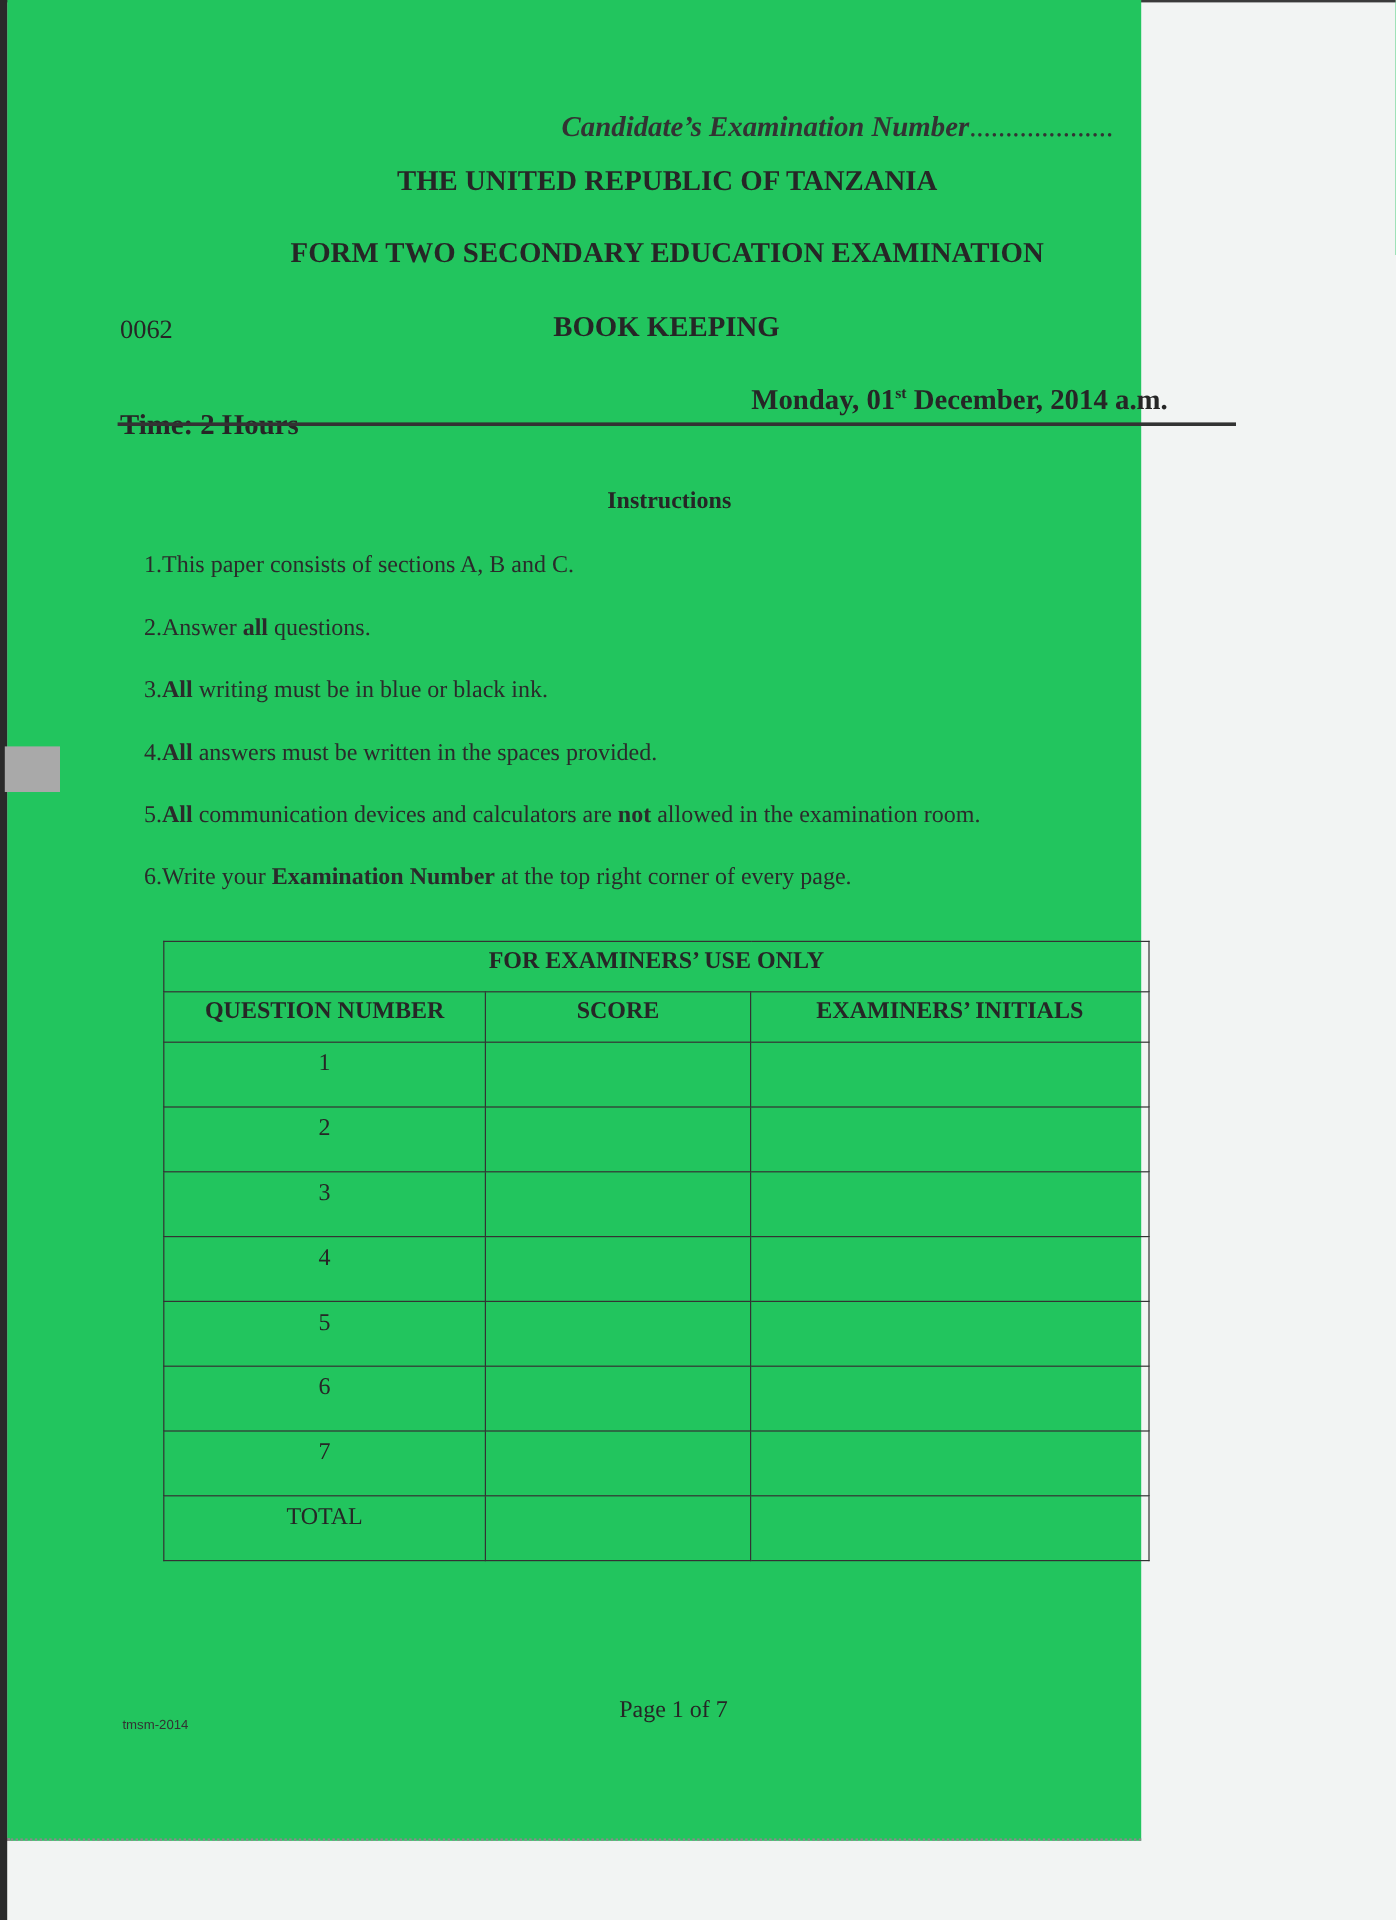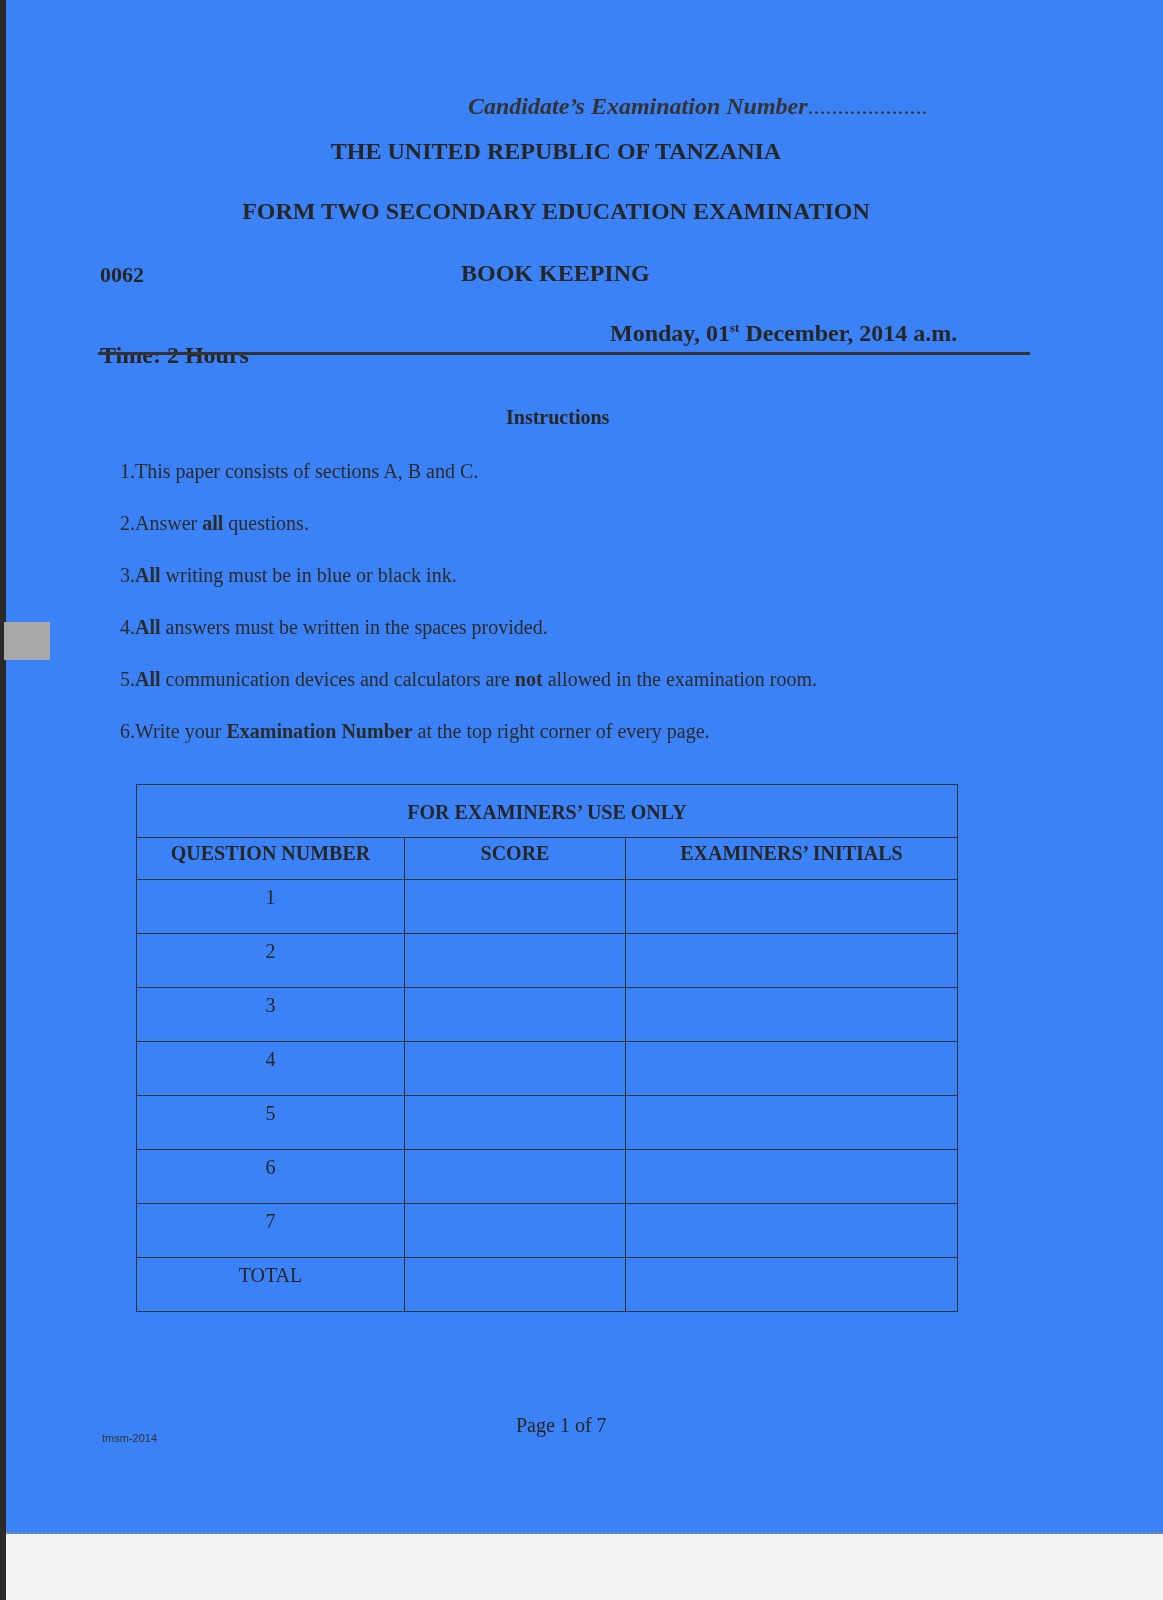--- a/index.html
+++ b/index.html
@@ -3,51 +3,51 @@
 <meta charset="utf-8">
 <style>
   html, body { margin: 0; padding: 0; }
   body {
     width: 1163px; height: 1600px; position: relative; overflow: hidden;
     background: #f2f4f3;
     font-family: "Liberation Serif", "DejaVu Serif", serif;
     color: #262626;
   }
   .page {
-    position: absolute; left: 6px; top: 0; width: 1157px; height: 1532px;
-    background: #3b82f6;
+    position: absolute; left: 6px; top: 0; width: 945px; height: 1532px;
+    background: #22c55e;
     border-bottom: 2px dotted #8a8a8a;
   }
   .scan-edge { position: absolute; left: 0; top: 0; width: 6px; height: 1600px; background: #2a2a2a; }
   .scan-top { position: absolute; left: 0; top: 0; width: 1163px; height: 2px; background: #3a3a3a; }
   .gray-tab { position: absolute; left: 4px; top: 622px; width: 46px; height: 38px; background: #a9a9a9; }
 
   .abs { position: absolute; white-space: nowrap; }
   .cand { left: 462px; top: 93px; font-size: 24px; font-style: italic; font-weight: bold; color: #333; }
   .hdr { left: 0; width: 1100px; text-align: center; font-size: 24px; font-weight: bold; color: #262626; }
   .h1 { top: 138px; } .h2 { top: 168px; } .h3 { top: 198px; }
-  .code { left: 94px; top: 262px; font-size: 22px; font-weight: bold; }
+  .code { left: 94px; top: 262px; font-size: 22px; font-weight: normal; }
   .subject { left: 455px; top: 260px; font-size: 24px; font-weight: bold; }
   .time { left: 94px; top: 322px; font-size: 24px; font-weight: bold; margin-top: 20px; }
-  .date { left: 604px; top: 320px; font-size: 24px; font-weight: bold; }
+  .date { left: 620px; top: 320px; font-size: 24px; font-weight: bold; }
   .date sup { font-size: 13px; }
   .rule { position: absolute; left: 92px; top: 352px; width: 932px; height: 3px; background: #333; }
   .instr-title { left: 500px; top: 406px; font-size: 20px; font-weight: bold; }
 
   .inst { left: 94px; font-size: 20px; color: #2b2b2b; text-align: right; }
   .inst .num { display: inline-block; width: 35px; }
   .i1 { top: 460px; } .i2 { top: 512px; } .i3 { top: 564px; }
   .i4 { top: 616px; } .i5 { top: 668px; } .i6 { top: 720px; }
 
   table.exam {
     position: absolute; left: 130px; top: 784px; width: 822px;
     border-collapse: collapse; font-size: 20px;
   }
   table.exam td { border: 1.5px solid #333; text-align: center; vertical-align: top; padding-top: 6px; }
-  table.exam .title-row td { height: 35px; font-weight: bold; padding-top: 16px; }
+  table.exam .title-row td { height: 35px; font-weight: bold; padding-top: 5px; }
   table.exam .col-row td { height: 36px; font-weight: bold; padding-top: 4px; }
   table.exam .row td { height: 46px; }
   table.exam .total td { height: 46px; font-weight: normal; }
 
   .footer-code { left: 96px; top: 1432px; font-size: 11px; font-family: "Liberation Sans", sans-serif; color: #333; }
   .page-num { left: 510px; top: 1414px; font-size: 20px; }
 </style>
 </head>
 <body>
 

